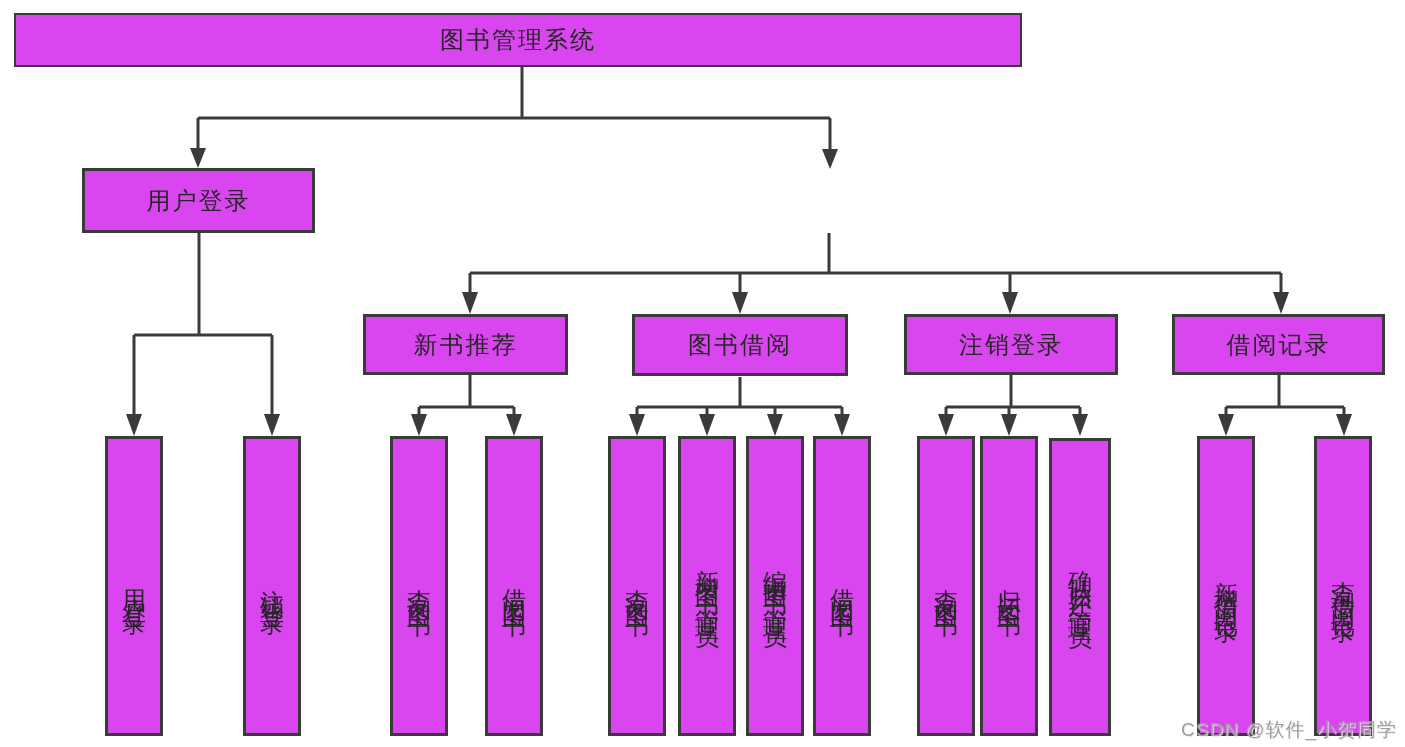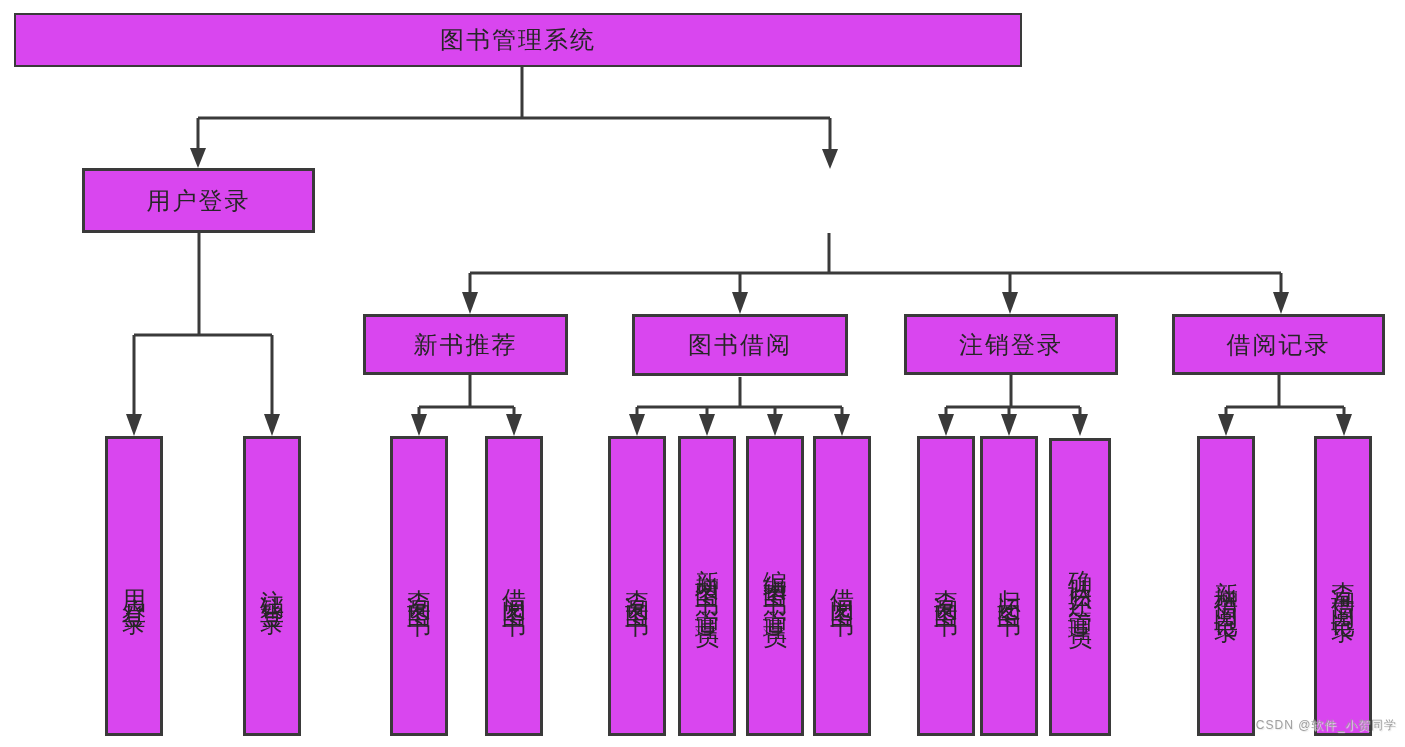--- a/index.html
+++ b/index.html
@@ -38,21 +38,21 @@
     font-size:24px;
     line-height:1;
     letter-spacing:8px;
     white-space:nowrap;
   }
   .root-box{border-width:2px;}
   .watermark{
     position:absolute;
     right:8px;
     top:717px;
-    font-size:12px;
+    font-size:19px;
     letter-spacing:1px;
     color:#9e9e9e;
     white-space:nowrap;
     text-shadow:1px 1px 1px #e8e8e8;
   }
 </style>
 </head>
 <body>
 
 <div class="canvas">

